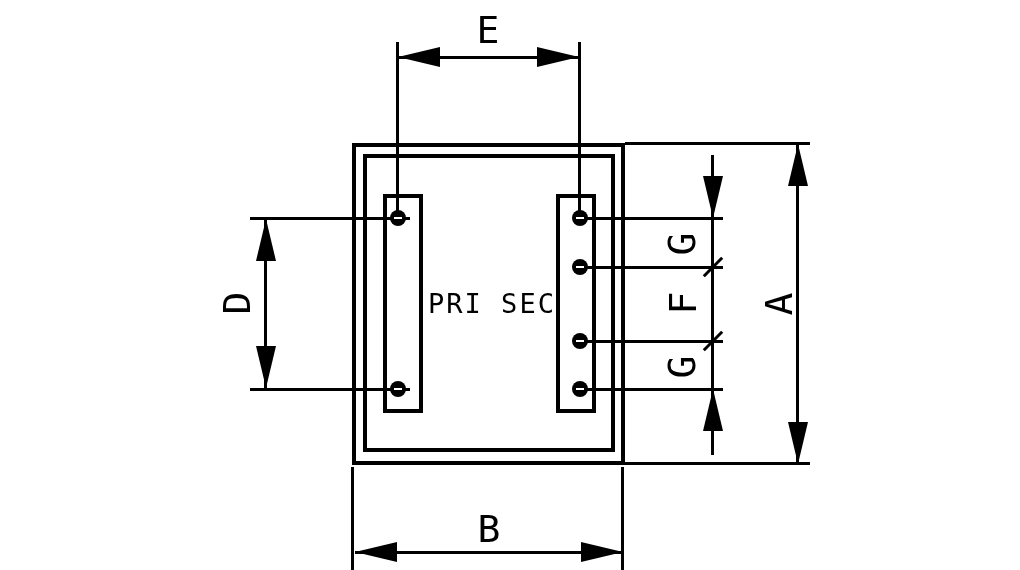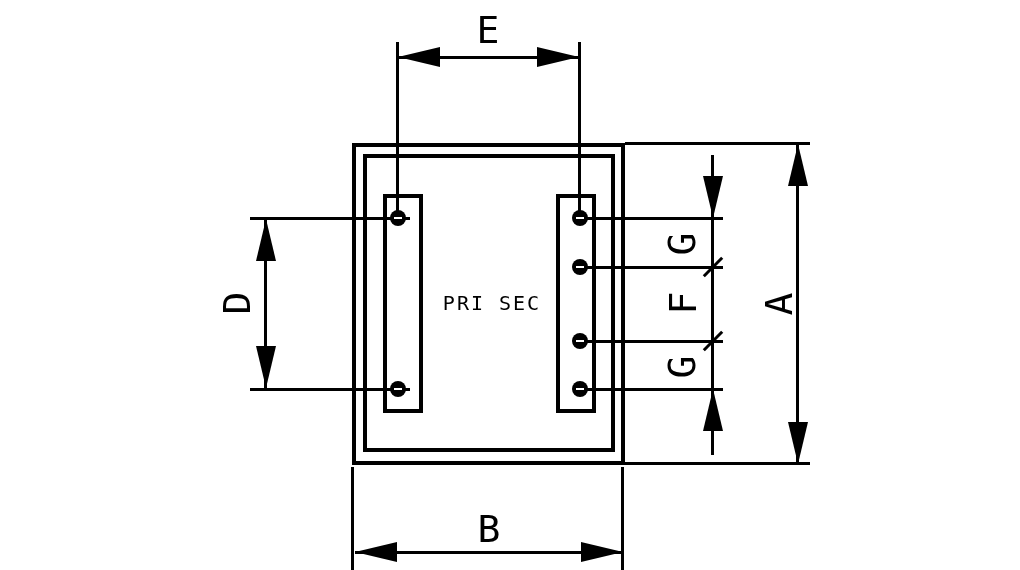--- a/index.html
+++ b/index.html
@@ -24,21 +24,21 @@
   .tick{position:absolute;width:26px;height:3px;background:#000;transform:translate(-50%,-50%) rotate(-45deg);}
   .dim-label{
     position:absolute;
     transform:translate(-50%,-50%);
     font-size:38px;line-height:1;white-space:nowrap;
   }
   .dim-label.rot{transform:translate(-50%,-50%) rotate(-90deg);}
   .pri-sec{
     position:absolute;
     transform:translate(-50%,-50%);
-    font-size:20px;line-height:1;letter-spacing:2px;white-space:nowrap;
+    font-size:27px;line-height:1;letter-spacing:2px;white-space:nowrap;
   }
 </style>
 </head>
 <body>
 
 <div id="canvas">
 
   <div class="rect" style="left:352px;top:143px;width:273px;height:322px;"></div>
   <div class="rect" style="left:363px;top:154px;width:252px;height:298px;"></div>
   <div class="rect" style="left:383px;top:194px;width:40px;height:219px;"></div>

